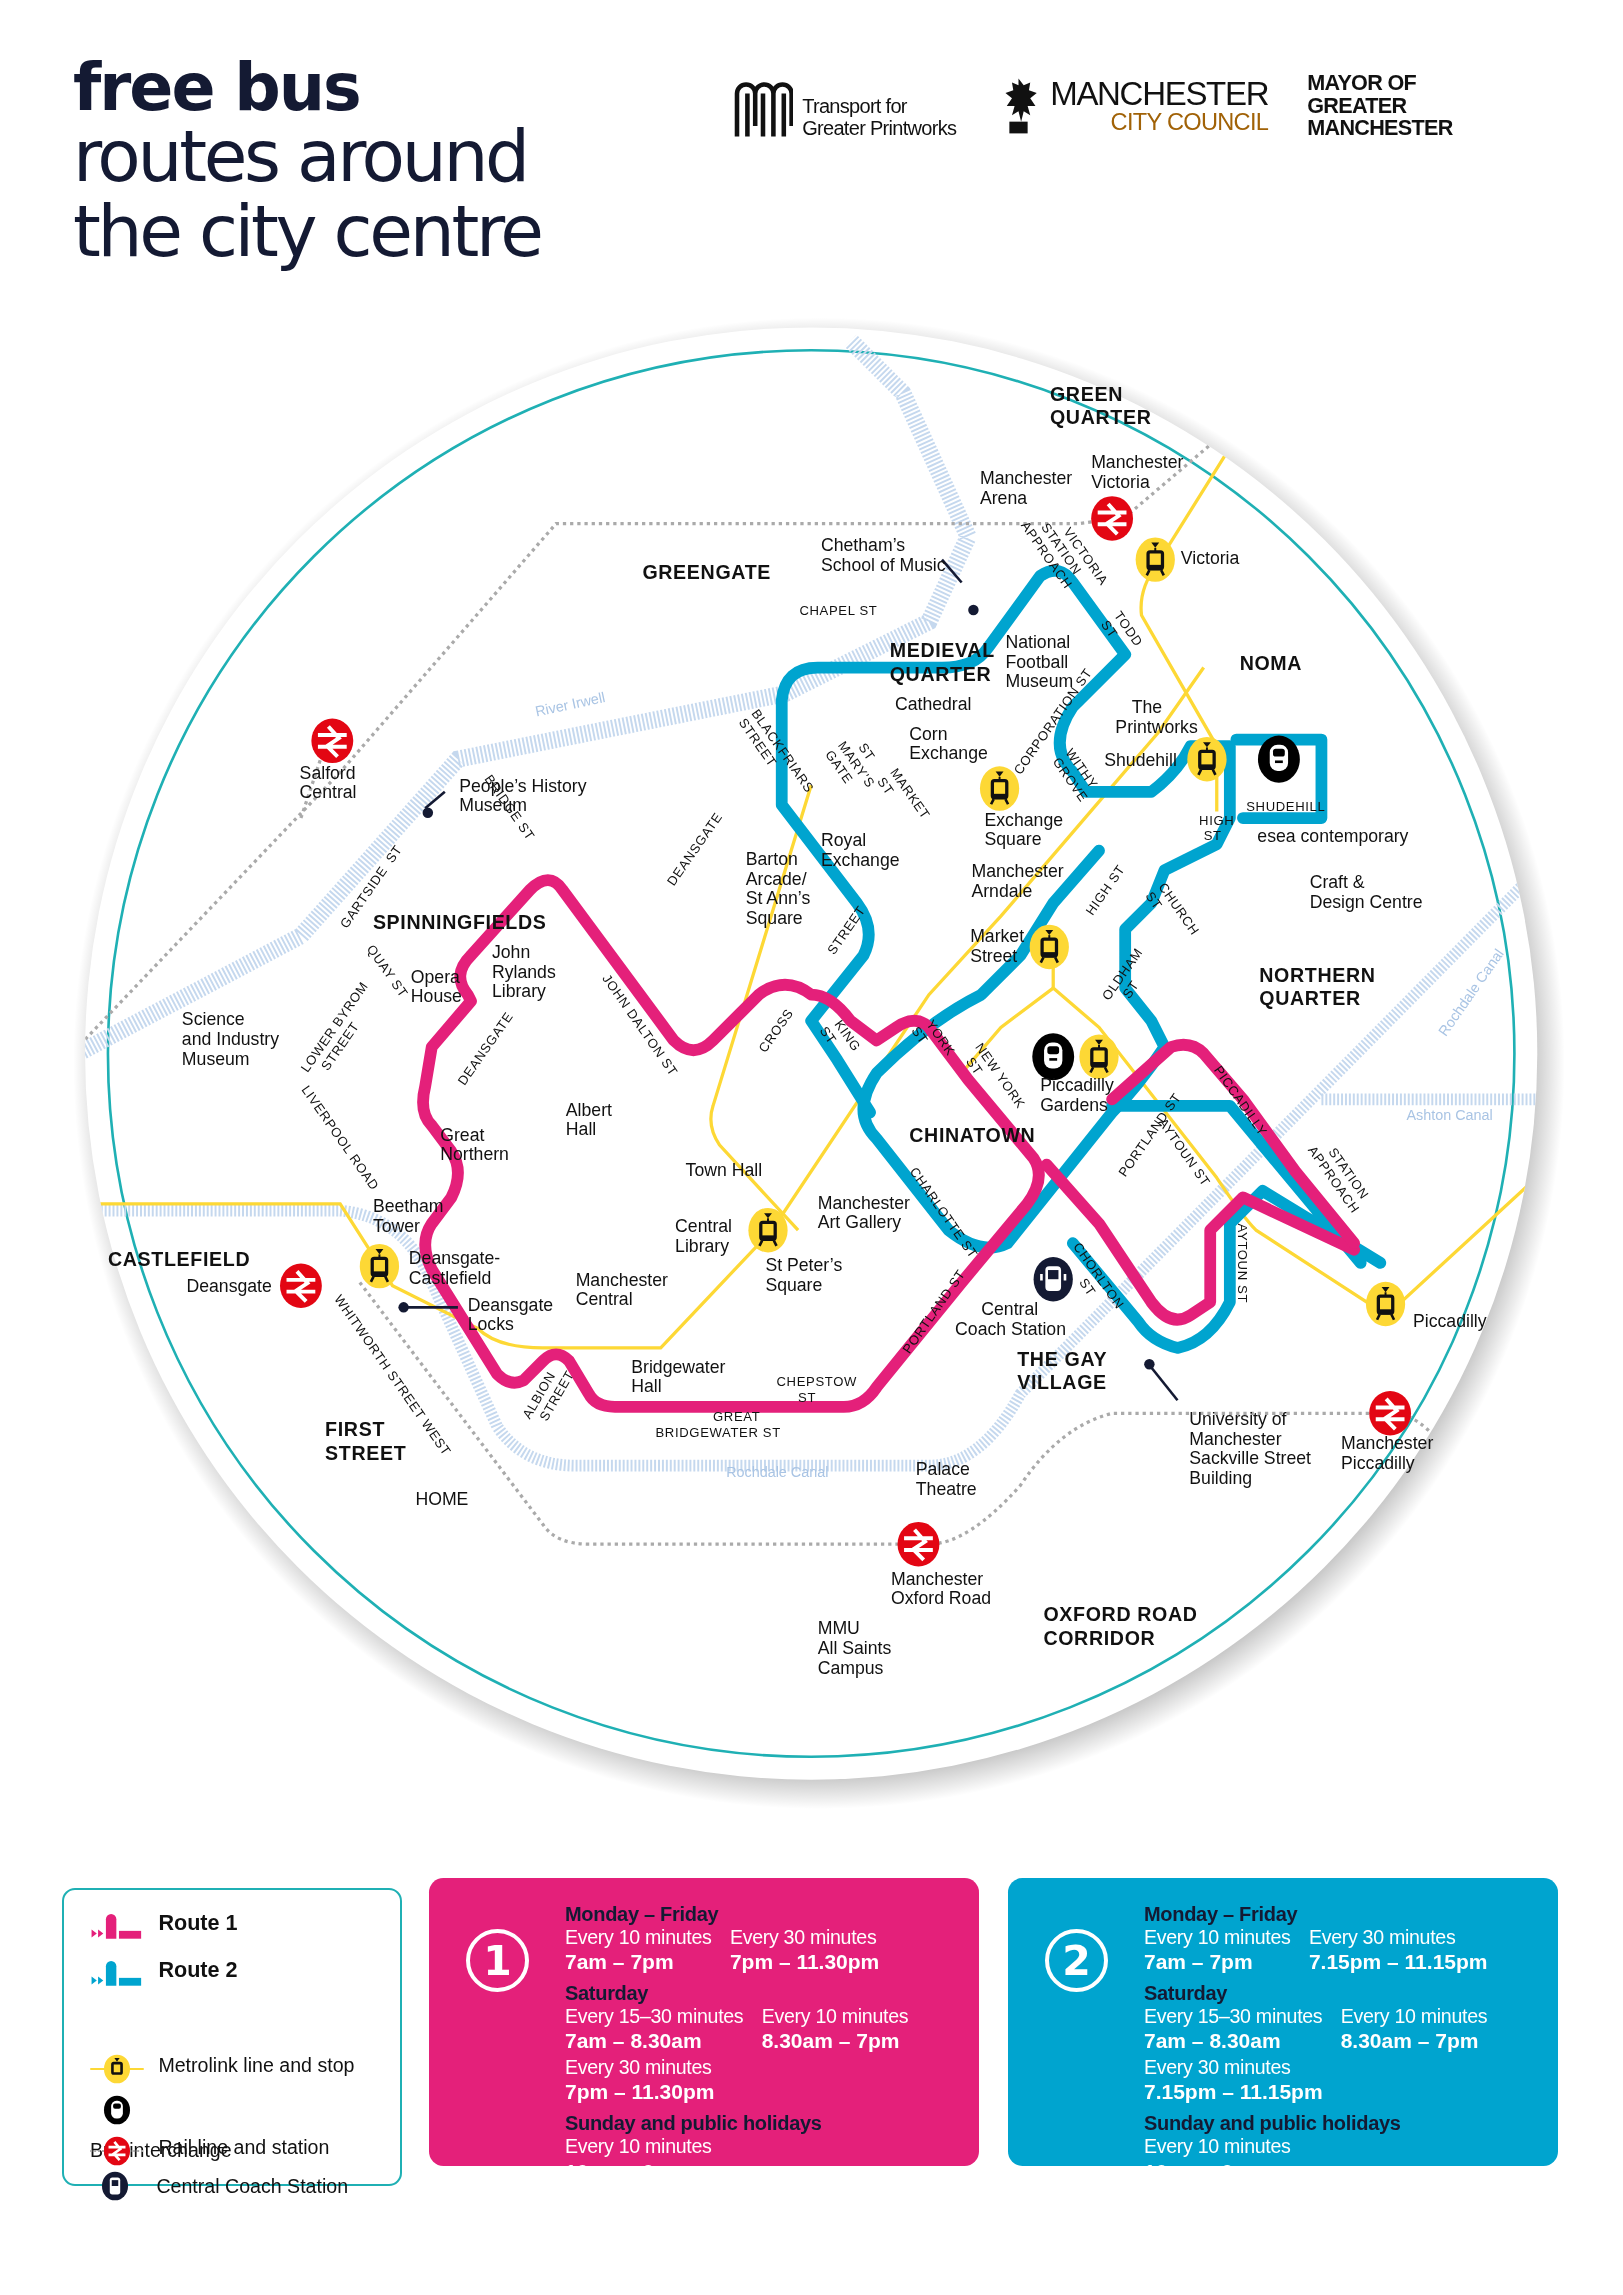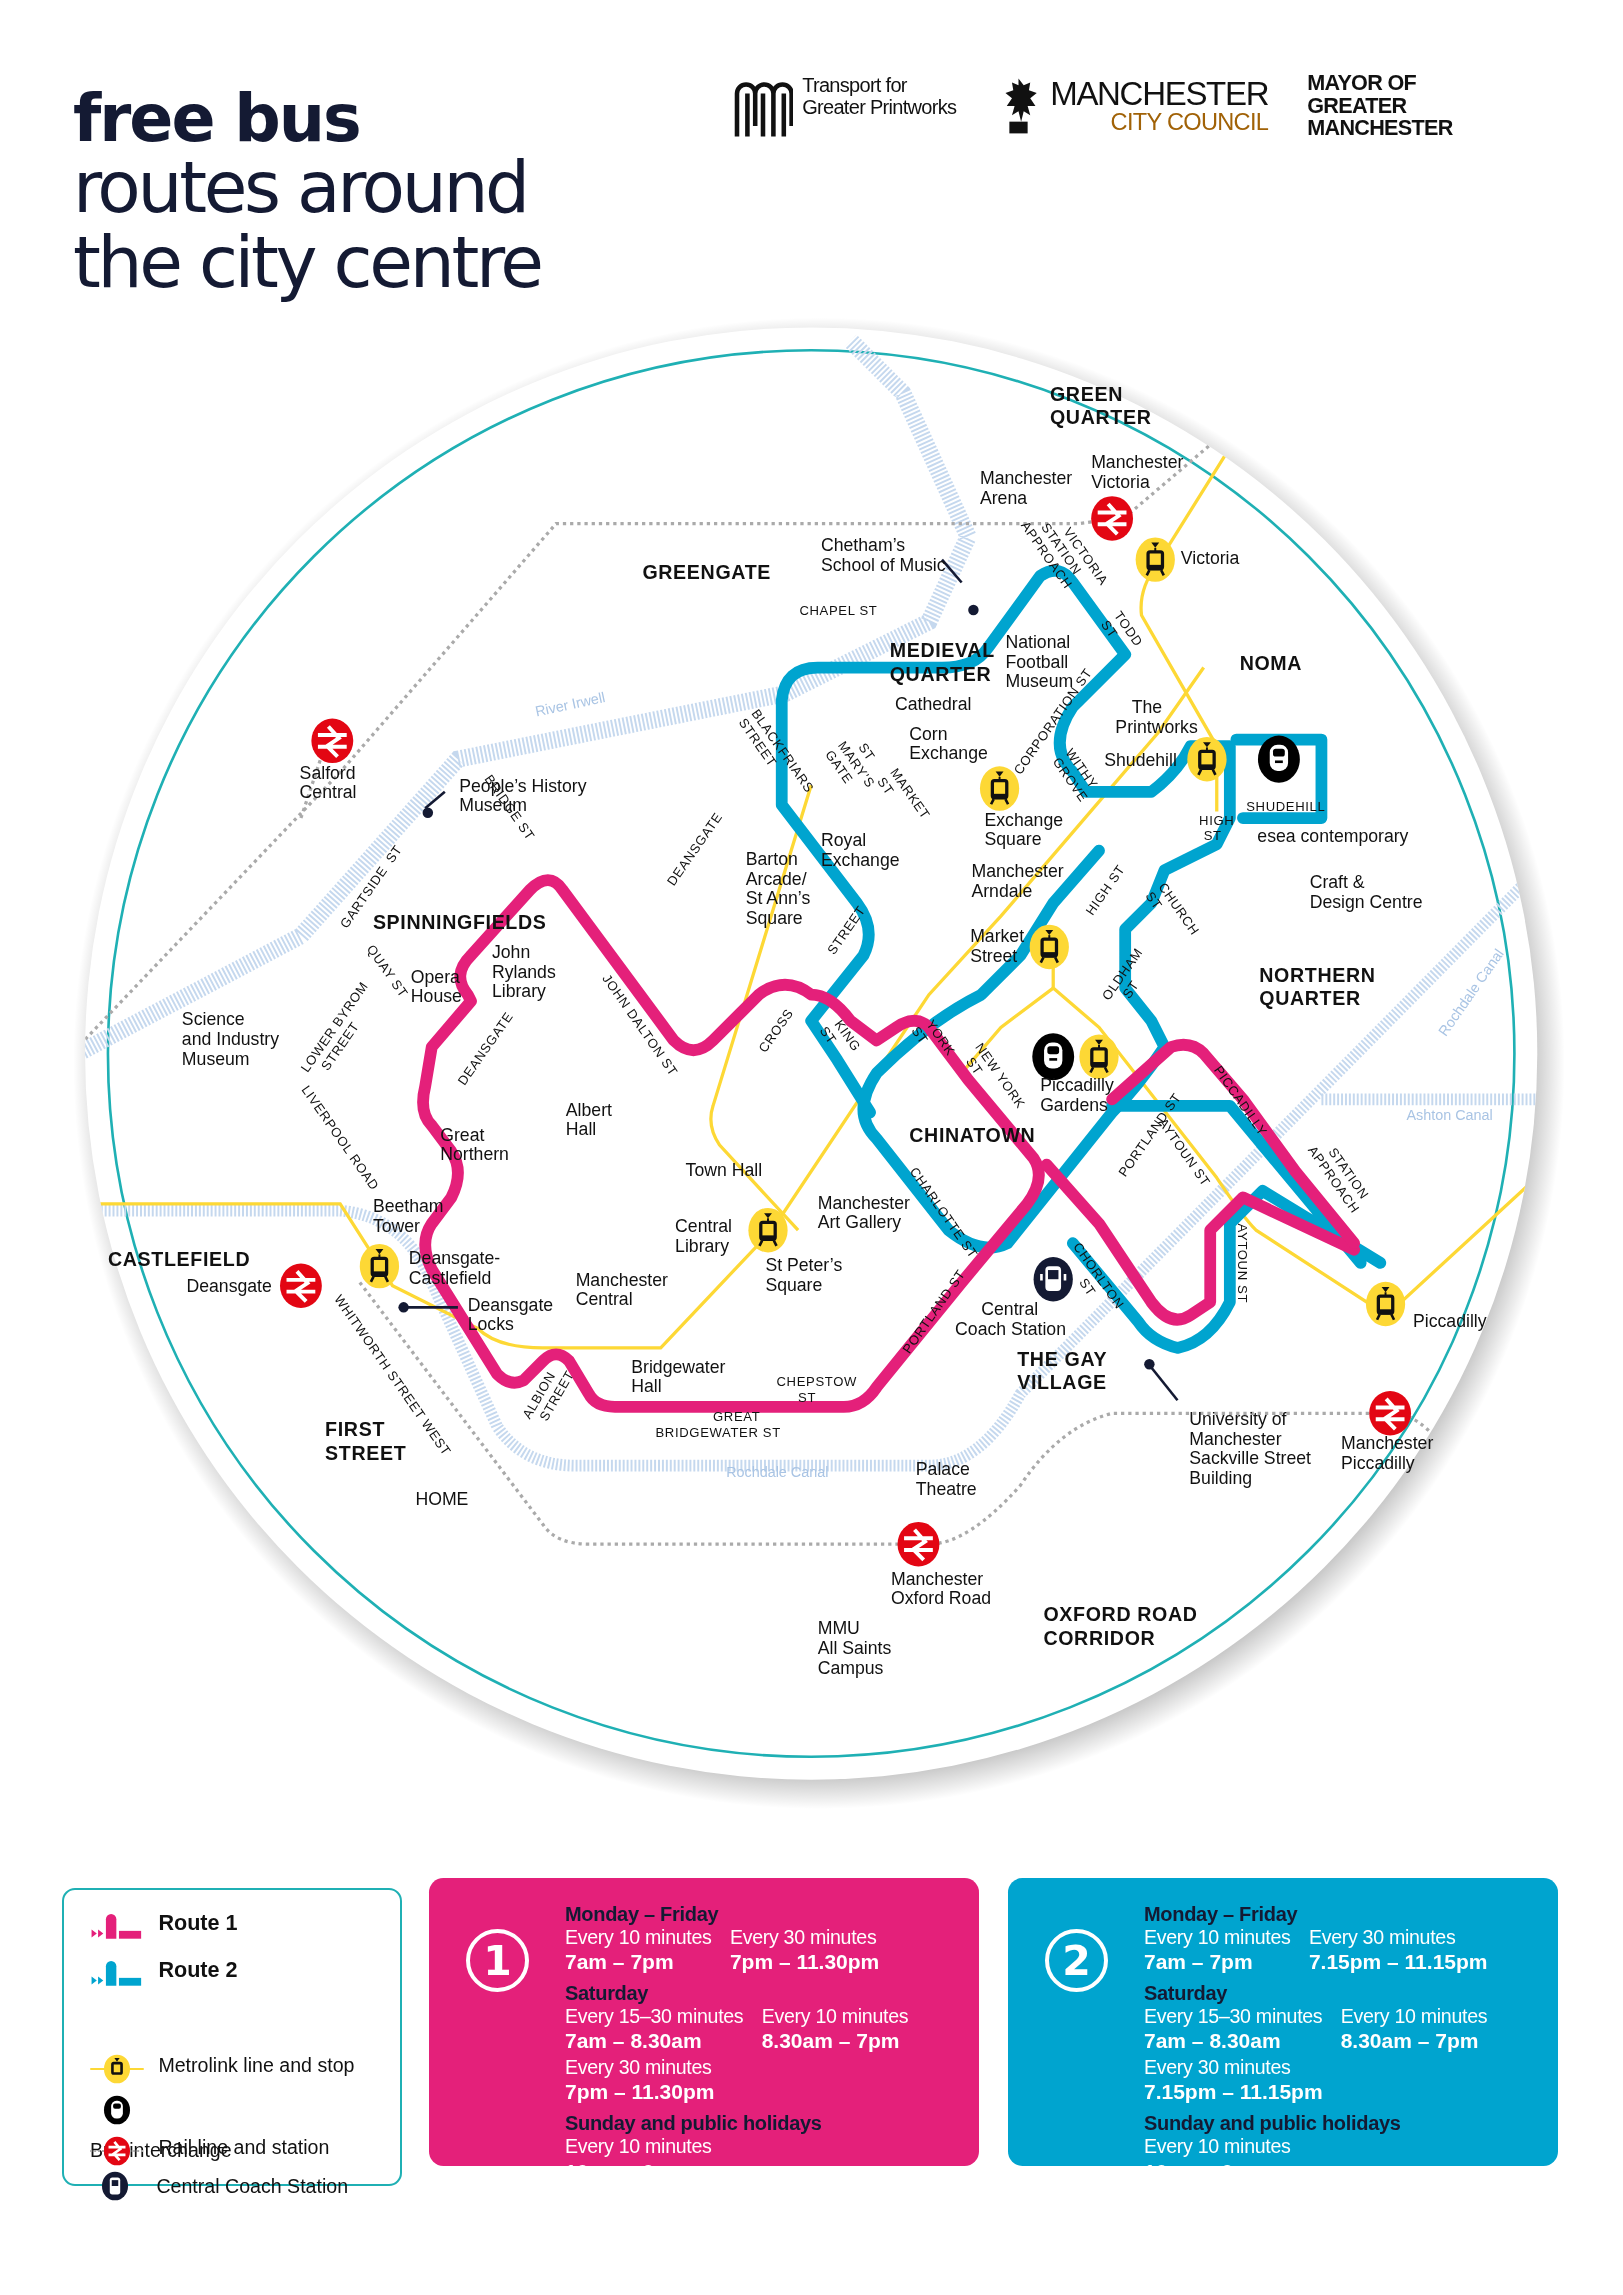--- a/index.html
+++ b/index.html
@@ -1,21 +1,21 @@
 <!DOCTYPE html>
 <html style="font-size:10.5px"><head>
 <meta charset="utf-8">
 <style>
   html, body { margin: 0; padding: 0; background: #ffffff; }
   body { width: 1623px; height: 2295px; position: relative; overflow: hidden; font-family: "DejaVu Sans", sans-serif; color: #141a33; }
   .title { position: absolute; left: 73px; top: 55px; line-height: 1.0; color: #141a33; }
-  .title .t1 { font-family: "DejaVu Sans", sans-serif; font-weight: 700; font-size: 65px; letter-spacing: -2px; display: block; margin-top: 31px; }
+  .title .t1 { font-family: "DejaVu Sans", sans-serif; font-weight: 700; font-size: 65px; letter-spacing: -2px; display: block; }
   .title .t2 { font-family: "DejaVu Sans", sans-serif; font-weight: 400; font-size: 71px; letter-spacing: -3.3px; display: block; line-height: 1.05; }
   .logos { position: absolute; top: 72px; left: 733px; display: flex; align-items: center; gap: 39px; }
-  .logo-tfgm { display: flex; align-items: flex-start; gap: 9.2px; }
+  .logo-tfgm { display: flex; align-items: flex-end; gap: 9.2px; }
   .logo-tfgm .txt { font-family: "Liberation Sans", sans-serif; font-size: 20px; line-height: 1.1; letter-spacing: -0.7px; color: #111; }
   .logo-mcc { display: flex; align-items: center; gap: 7.9px; }
   .logo-mcc .txt .a { font-family: "Liberation Sans", sans-serif; font-size: 33px; letter-spacing: -1.3px; line-height: 1; color:#111; display:block; }
   .logo-mcc .txt .b { font-family: "Liberation Sans", sans-serif; font-size: 23.6px; letter-spacing: -0.7px; line-height: 1.1; color:#a16207; display:block;text-align:right; }
   .logo-mayor { font-family: "Liberation Sans", sans-serif; font-weight: 700; font-size: 21.6px; line-height: 1.05; letter-spacing: -0.7px; color: #111; }
   .logo-mayor span { display: block; }
 
   #map { position: absolute; left: 0; top: 0; }
   #map text { font-family: "Liberation Sans", sans-serif; fill: #111; }
   #map .lbl { font-size: 27px; }

